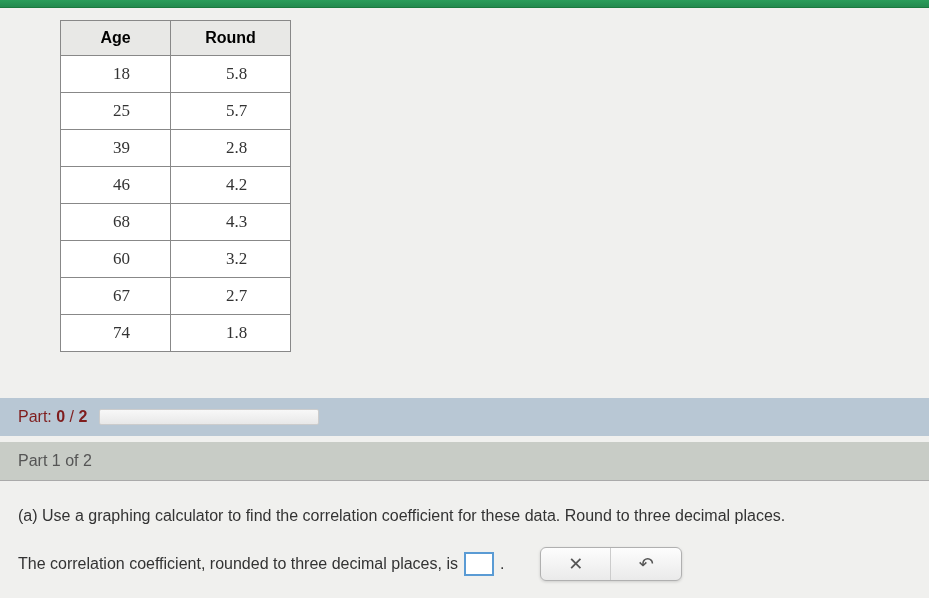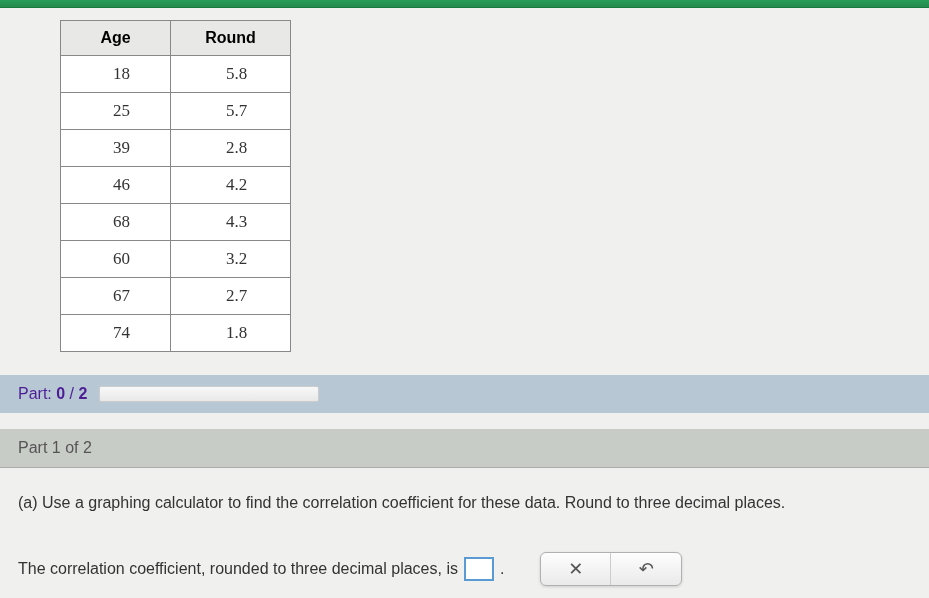--- a/index.html
+++ b/index.html
@@ -44,61 +44,61 @@
       color: #000000;
     }
     .data-table td {
       height: 34px;
       padding-left: 36px;
     }
     .col-age { width: 110px; }
     .col-miles { width: 120px; }
 
     .part-progress {
-      margin-top: 23px;
+      margin-top: 46px;
       background: #b8c7d4;
       padding: 10px 18px;
       display: flex;
       align-items: center;
       font-size: 16px;
-      color: #4c1d95;
+      color: #7f1d1d;
     }
     .part-progress .label {
       margin-right: 12px;
     }
     .part-progress .current {
       font-weight: bold;
     }
     .part-progress .total {
       font-weight: bold;
     }
     .progress-bar-outer {
       width: 220px;
       height: 16px;
       background: linear-gradient(to bottom, #f8f8f8, #e8e8e8);
       border: 1px solid #ccc;
       border-radius: 2px;
     }
 
     .part-header {
-      margin-top: 16px;
+      margin-top: 6px;
       background: #c8ccc6;
       padding: 10px 18px;
       font-size: 16px;
       color: #555;
       border-bottom: 1px solid #aaa;
     }
 
     .question-area {
       padding: 24px 18px 0 18px;
       color: #333;
     }
     .question-text {
       font-size: 16px;
-      margin-bottom: 38px;
+      margin-bottom: 20px;
       line-height: 1.4;
     }
     .answer-line {
       font-size: 16px;
       display: flex;
       align-items: center;
       gap: 6px;
     }
     .answer-box {
       display: inline-block;

